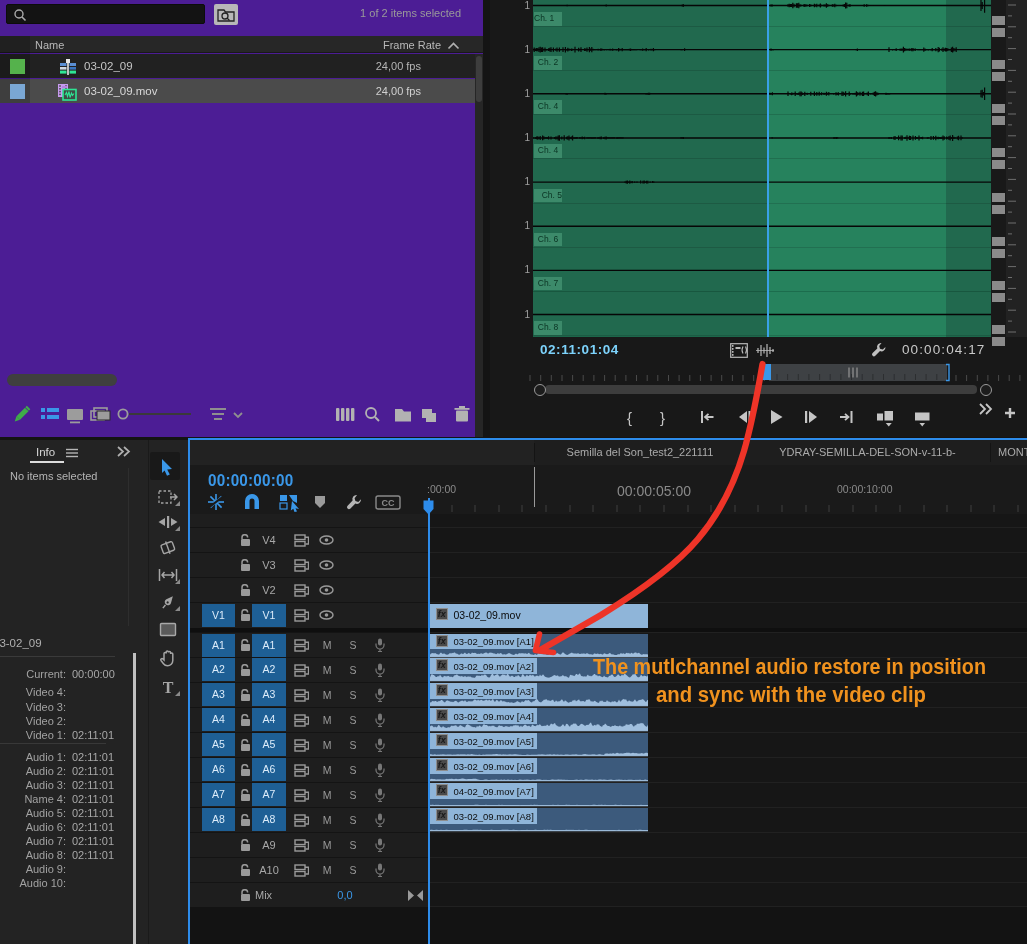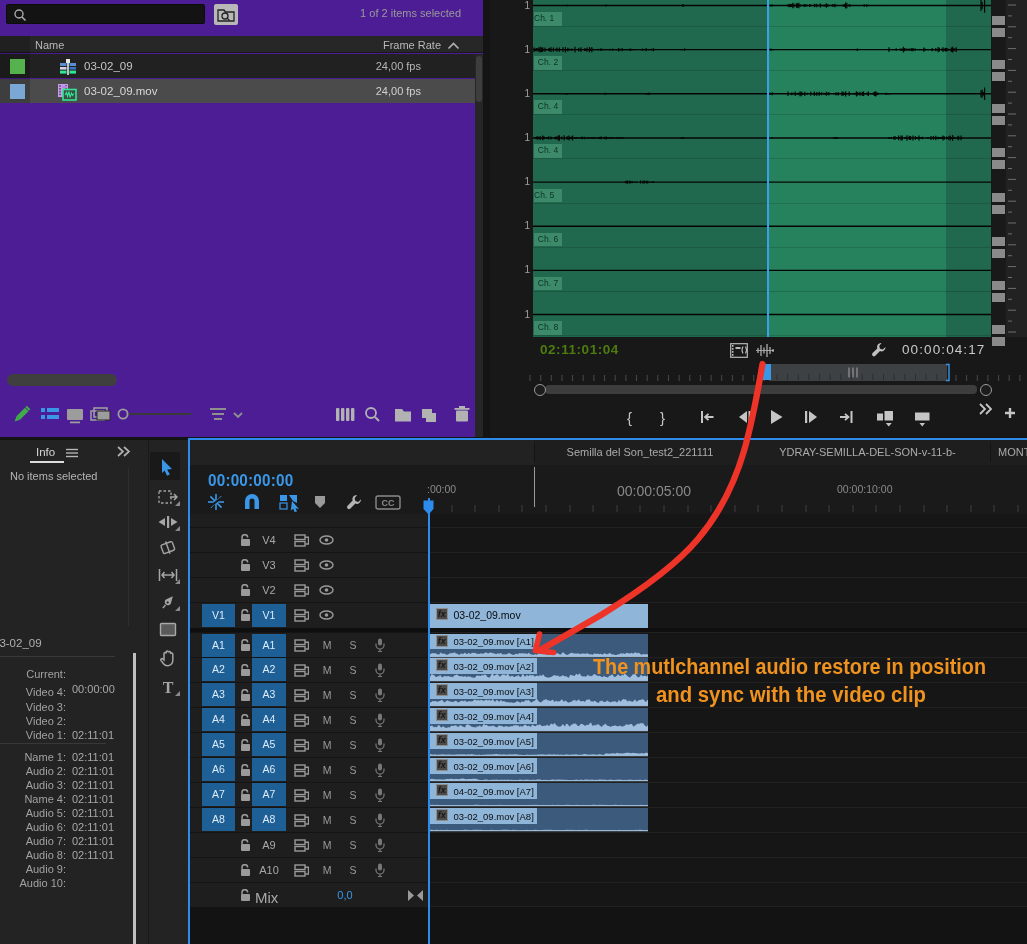--- a/index.html
+++ b/index.html
@@ -121,21 +121,21 @@
 <div style="left:43px;top:203.25px;width:458px;height:44px;background:rgba(255,255,255,0.022)"></div>
 <div style="left:43px;top:246.75px;width:458px;height:1px;background:rgba(0,0,0,0.14)"></div>
 <div style="left:43px;top:247.39999999999998px;width:458px;height:44px;background:rgba(255,255,255,0.022)"></div>
 <div style="left:43px;top:290.9px;width:458px;height:1px;background:rgba(0,0,0,0.14)"></div>
 <div style="left:43px;top:291.55px;width:458px;height:44px;background:rgba(255,255,255,0.022)"></div>
 <div style="left:43px;top:335.05px;width:458px;height:1px;background:rgba(0,0,0,0.14)"></div>
 <div style="left:44px;top:12.0px;width:28px;height:13.5px;background:rgba(160,255,210,0.22);color:#0a3423;font-size:8.5px;line-height:13.5px;">Ch. 1</div>
 <div style="left:44px;top:56.15px;width:28px;height:13.5px;background:rgba(160,255,210,0.22);color:#0a3423;font-size:8.5px;line-height:13.5px;text-align:center">Ch. 2</div>
 <div style="left:44px;top:100.3px;width:28px;height:13.5px;background:rgba(160,255,210,0.22);color:#0a3423;font-size:8.5px;line-height:13.5px;text-align:center">Ch. 4</div>
 <div style="left:44px;top:144.45px;width:28px;height:13.5px;background:rgba(160,255,210,0.22);color:#0a3423;font-size:8.5px;line-height:13.5px;text-align:center">Ch. 4</div>
-<div style="left:44px;top:188.6px;width:28px;height:13.5px;background:rgba(160,255,210,0.22);color:#0a3423;font-size:8.5px;line-height:13.5px;text-align:left">Ch. 5</div>
+<div style="left:44px;top:188.6px;width:28px;height:13.5px;background:rgba(160,255,210,0.22);color:#0a3423;font-size:8.5px;line-height:13.5px;text-align:right">Ch. 5</div>
 <div style="left:44px;top:232.75px;width:28px;height:13.5px;background:rgba(160,255,210,0.22);color:#0a3423;font-size:8.5px;line-height:13.5px;text-align:center">Ch. 6</div>
 <div style="left:44px;top:276.9px;width:28px;height:13.5px;background:rgba(160,255,210,0.22);color:#0a3423;font-size:8.5px;line-height:13.5px;text-align:center">Ch. 7</div>
 <div style="left:44px;top:321.05px;width:28px;height:13.5px;background:rgba(160,255,210,0.22);color:#0a3423;font-size:8.5px;line-height:13.5px;text-align:center">Ch. 8</div>
 <div style="left:28px;top:-0.5px;width:12px;height:12px;color:#a0a0a0;font-size:10px;text-align:right">1</div>
 <div style="left:28px;top:43.65px;width:12px;height:12px;color:#a0a0a0;font-size:10px;text-align:right">1</div>
 <div style="left:28px;top:87.8px;width:12px;height:12px;color:#a0a0a0;font-size:10px;text-align:right">1</div>
 <div style="left:28px;top:131.95px;width:12px;height:12px;color:#a0a0a0;font-size:10px;text-align:right">1</div>
 <div style="left:28px;top:176.1px;width:12px;height:12px;color:#a0a0a0;font-size:10px;text-align:right">1</div>
 <div style="left:28px;top:220.25px;width:12px;height:12px;color:#a0a0a0;font-size:10px;text-align:right">1</div>
 <div style="left:28px;top:264.4px;width:12px;height:12px;color:#a0a0a0;font-size:10px;text-align:right">1</div>
@@ -617,21 +617,21 @@
 <line x1="2" y1="244.8" x2="10" y2="244.8" stroke="#6e6e6e" stroke-width="1"></line>
 <line x1="2" y1="255.7" x2="6" y2="255.7" stroke="#6e6e6e" stroke-width="1"></line>
 <line x1="2" y1="266.6" x2="10" y2="266.6" stroke="#6e6e6e" stroke-width="1"></line>
 <line x1="2" y1="277.5" x2="6" y2="277.5" stroke="#6e6e6e" stroke-width="1"></line>
 <line x1="2" y1="288.4" x2="10" y2="288.4" stroke="#6e6e6e" stroke-width="1"></line>
 <line x1="2" y1="299.3" x2="6" y2="299.3" stroke="#6e6e6e" stroke-width="1"></line>
 <line x1="2" y1="310.2" x2="10" y2="310.2" stroke="#6e6e6e" stroke-width="1"></line>
 <line x1="2" y1="321.1" x2="6" y2="321.1" stroke="#6e6e6e" stroke-width="1"></line>
 <line x1="2" y1="332.0" x2="10" y2="332.0" stroke="#6e6e6e" stroke-width="1"></line>
 </svg>
-<div class="t" style="left:50px;top:342px;width:120px;height:15px;color:#4d7c0f;font-size:13.5px;font-weight:bold;letter-spacing:0.55px">02:11:01:04</div>
+<div class="t" style="left:50px;top:342px;width:120px;height:15px;color:#7dd3fc;font-size:13.5px;font-weight:bold;letter-spacing:0.55px">02:11:01:04</div>
 <svg style="left:240px;top:343px;" width="24" height="15" viewBox="0 0 24 15">
       <rect x="0.7" y="0.7" width="16.6" height="13.6" fill="none" stroke="#b9b9b9" stroke-width="1.2"></rect>
       <g fill="#b9b9b9">
         <rect x="2" y="2" width="1.5" height="1.8"></rect>
         <rect x="2" y="5" width="1.5" height="1.8"></rect>
         <rect x="2" y="8" width="1.5" height="1.8"></rect>
         <rect x="2" y="11" width="1.5" height="1.8"></rect>
       </g>
       <rect x="5.5" y="4" width="5" height="2" fill="#b9b9b9"></rect>
       <path d="M13 3.5 q-2 3.5 0 7 M15.5 3.5 q2 3.5 0 7" stroke="#b9b9b9" stroke-width="1.1" fill="none"></path>
@@ -779,27 +779,27 @@
       </g>
     </svg>
 <svg style="left:116px;top:5px;" width="15" height="13" viewBox="0 0 15 13">
       <path d="M2 2 l5 4.5 L2 11 M8 2 l5 4.5 L8 11" stroke="#b0b0b0" stroke-width="1.7" fill="none"></path>
     </svg>
 <div class="t" style="left:10px;top:30px;width:120px;height:13px;color:#b5b5b5;font-size:11px">No items selected</div>
 <div style="left:128px;top:28px;width:1px;height:158px;background:#2e2e2e"></div>
 <div class="t" style="left:-7px;top:197px;width:100px;height:13px;color:#b0b0b0;font-size:11.5px">03-02_09</div>
 <div style="left:0px;top:216px;width:115px;height:1px;background:#3a3a3a"></div>
 <div class="t" style="left:0px;top:228.0px;width:66px;height:13px;color:#a2a2a2;font-size:11px;text-align:right">Current:</div>
-<div class="t" style="left:72px;top:243px;width:70px;height:13px;color:#a8a8a8;font-size:11px">00:00:00</div>
+<div class="t" style="left:72px;top:228.0px;width:70px;height:13px;color:#a8a8a8;font-size:11px">00:00:00</div>
 <div class="t" style="left:0px;top:246.0px;width:66px;height:13px;color:#a2a2a2;font-size:11px;text-align:right">Video 4:</div>
 <div class="t" style="left:0px;top:260.5px;width:66px;height:13px;color:#a2a2a2;font-size:11px;text-align:right">Video 3:</div>
 <div class="t" style="left:0px;top:274.5px;width:66px;height:13px;color:#a2a2a2;font-size:11px;text-align:right">Video 2:</div>
 <div class="t" style="left:0px;top:289.0px;width:66px;height:13px;color:#a2a2a2;font-size:11px;text-align:right">Video 1:</div>
 <div class="t" style="left:72px;top:289.0px;width:70px;height:13px;color:#a8a8a8;font-size:11px">02:11:01</div>
-<div class="t" style="left:0px;top:311.0px;width:66px;height:13px;color:#a2a2a2;font-size:11px;text-align:right">Name 1:</div>
+<div class="t" style="left:0px;top:311.0px;width:66px;height:13px;color:#a2a2a2;font-size:11px;text-align:right">Audio 1:</div>
 <div class="t" style="left:72px;top:311.0px;width:70px;height:13px;color:#a8a8a8;font-size:11px">02:11:01</div>
 <div class="t" style="left:0px;top:325.0px;width:66px;height:13px;color:#a2a2a2;font-size:11px;text-align:right">Audio 2:</div>
 <div class="t" style="left:72px;top:325.0px;width:70px;height:13px;color:#a8a8a8;font-size:11px">02:11:01</div>
 <div class="t" style="left:0px;top:339.0px;width:66px;height:13px;color:#a2a2a2;font-size:11px;text-align:right">Audio 3:</div>
 <div class="t" style="left:72px;top:339.0px;width:70px;height:13px;color:#a8a8a8;font-size:11px">02:11:01</div>
 <div class="t" style="left:0px;top:353.0px;width:66px;height:13px;color:#a2a2a2;font-size:11px;text-align:right">Name 4:</div>
 <div class="t" style="left:72px;top:353.0px;width:70px;height:13px;color:#a8a8a8;font-size:11px">02:11:01</div>
 <div class="t" style="left:0px;top:367.0px;width:66px;height:13px;color:#a2a2a2;font-size:11px;text-align:right">Audio 5:</div>
 <div class="t" style="left:72px;top:367.0px;width:70px;height:13px;color:#a8a8a8;font-size:11px">02:11:01</div>
 <div class="t" style="left:0px;top:381.0px;width:66px;height:13px;color:#a2a2a2;font-size:11px;text-align:right">Audio 6:</div>
@@ -1305,21 +1305,21 @@
       <rect x="3" y="0.5" width="4" height="7" rx="2" fill="#787878"></rect>
       <path d="M1 5.5 v1.5 a4 4 0 0 0 8 0 V5.5 M5 11 v2.5 M3 13.5 h4" stroke="#787878" stroke-width="1.2" fill="none"></path>
     </svg>
   </div>
 <div style="left:240px;top:889px;">
     <svg width="11" height="13" viewBox="0 0 11 13">
       <path d="M2 5 V3.5 a2.8 2.8 0 0 1 5.6 0" fill="none" stroke="#9a9a9a" stroke-width="1.5"></path>
       <rect x="1" y="5" width="9" height="7" rx="1" fill="#9a9a9a"></rect>
     </svg>
   </div>
-<div style="left:255px;top:889px;width:30px;height:12px;color:#a8a8a8;font-size:15px">Mix</div>
+<div style="left:255px;top:889px;width:30px;height:12px;color:#a8a8a8;font-size:11px">Mix</div>
 <div style="left:330px;top:889px;width:30px;height:12px;color:#3a97e8;font-size:11px;text-align:center">0,0</div>
 <svg style="left:407px;top:890px;" width="17" height="11" viewBox="0 0 17 11">
     <path d="M1 0 L7 5.5 L1 11 z M16 0 L10 5.5 L16 11 z" fill="#9a9a9a"></path>
   </svg>
 <div style="left:428.5px;top:603.5px;width:219.5px;height:24px;background:#8fb5d9">
 <div style="left:7px;top:4px;width:12.5px;height:12px;background:#4a4a4a;border:1px solid #8d8d8d;color:#191919;font-size:9px;font-style:italic;font-weight:bold;text-align:center;line-height:10px">fx</div>
 <div style="left:25px;top:5.5px;color:#0a0a0a;font-size:10.5px;white-space:nowrap;position:absolute">03-02_09.mov</div>
 </div>
 <div style="left:428.5px;top:633.5px;width:219.5px;height:23px;background:#3c5a7c">
 <div style="left:0;top:0;width:108px;height:15.5px;background:#8fb5d9;position:absolute"></div>

